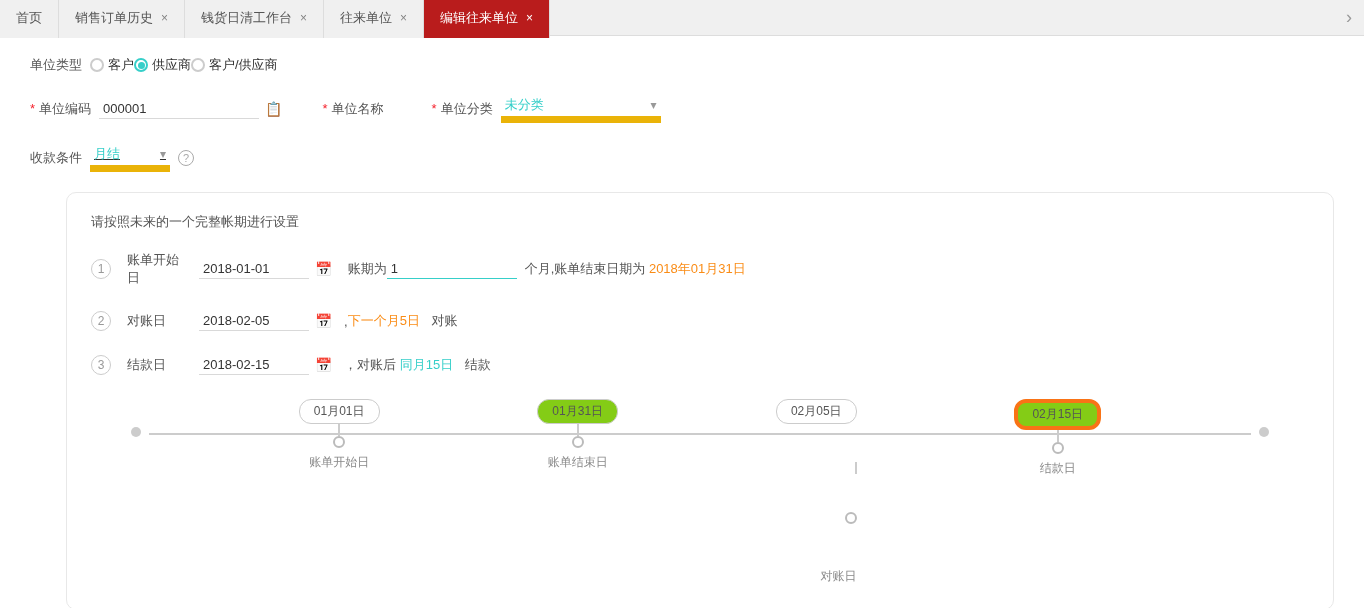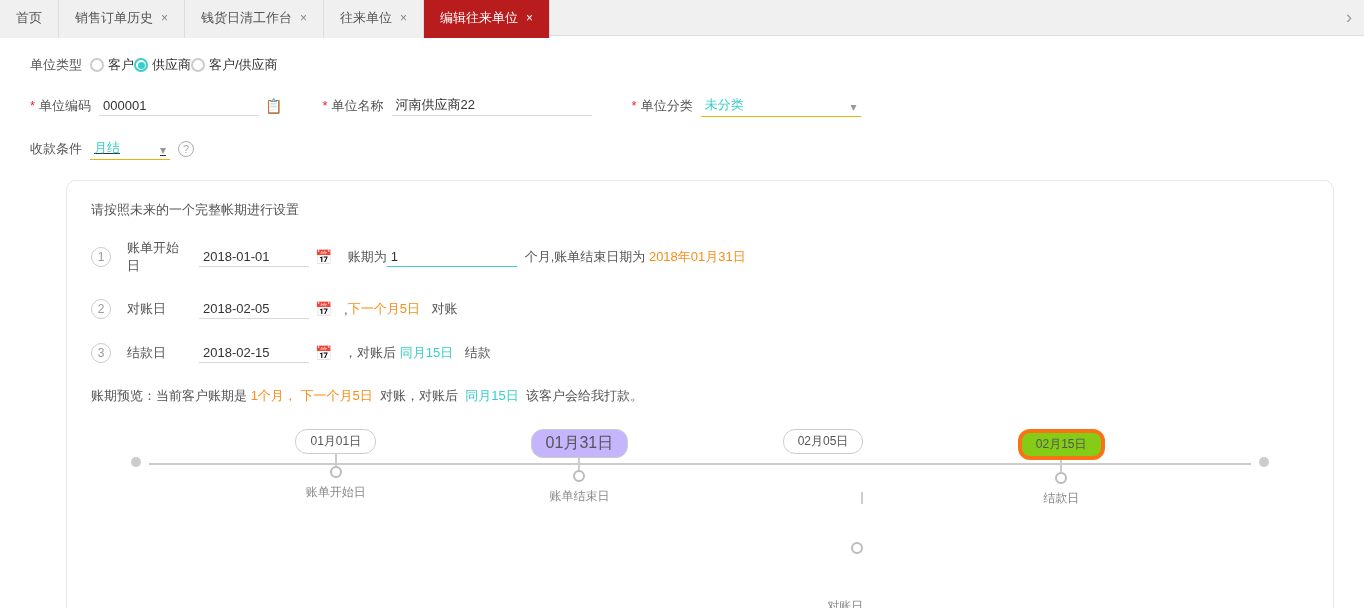--- a/index.html
+++ b/index.html
@@ -120,22 +120,22 @@
     .cal-icon {
       margin-left: 6px;
       color: #999;
       cursor: pointer;
       font-size: 14px;
     }
 
     
     .dropdown-wrap {
       display: flex;
-      align-items: flex-end;
-      border-bottom: 1px solid #eab308;
+      align-items: center;
+      border-bottom: 7px solid #eab308;
       padding: 2px 4px;
       min-width: 120px;
       cursor: pointer;
     }
     .dropdown-val {
       color: #36cfc9;
       font-size: 13px;
       flex: 1;
     }
     .dropdown-arrow {
@@ -268,21 +268,20 @@
   <div class="form-row">
     <div class="field-group">
       <span class="required-star">*</span>
       <span class="form-label">单位编码</span>
       <input class="form-input" type="text" value="000001" style="">
       <span class="cal-icon">📋</span>
     </div>
     <div class="field-group">
       <span class="required-star">*</span>
       <span class="form-label">单位名称</span>
-      <input class="form-input" type="text" style="width: 200px;" value="河南供应商22">
     </div>
     <div class="field-group">
       <span class="required-star">*</span>
       <span class="form-label">单位分类</span>
       <div class="dropdown-wrap" style="min-width:160px;">
         <span class="dropdown-val">未分类</span>
         <span class="dropdown-arrow">▾</span>
       </div>
     </div>
   </div>
@@ -323,48 +322,40 @@
     <div class="step-row">
       <div class="step-num">3</div>
       <span class="step-label">结款日</span>
       <input class="form-input" type="text" style="width: 110px;" value="2018-02-15">
       <span class="cal-icon">📅</span>
       <span class="step-suffix">&nbsp;，对账后</span>
       <span class="highlight-teal">&nbsp;同月15日</span>
       <span class="step-suffix">&nbsp;结款</span>
     </div>
 
-    <div class="preview-row">
-      <span>账期预览：当前客户账期是</span>
-      <span class="highlight-orange">1个月，</span>
-      <span class="highlight-orange">下一个月5日</span>
-      <span>&nbsp;对账，对账后</span>
-      <span class="highlight-teal">&nbsp;同月15日</span>
-      <span>&nbsp;该客户会给我打款。</span>
-    </div>
 
     <div style="position:relative; padding: 0 40px; margin-top: 8px;">
 
       <div style="position:absolute; top:34px; left:58px; right:58px; height:2px; background:#ccc; z-index:0;"></div>
 
       <div style="display:flex; justify-content:space-between; align-items:flex-start; position:relative; z-index:1;">
 
         <div style="display:flex;flex-direction:column;align-items:center;margin-top:28px;">
           <div style="width:10px;height:10px;border-radius:50%;background:#ccc;"></div>
         </div>
 
         <div style="display:flex;flex-direction:column;align-items:center;">
           <div style="border:1px solid #ccc;border-radius:12px;padding:3px 14px;font-size:12px;color:#555;background:#fff;white-space:nowrap;">01月01日</div>
           <div style="width:2px;height:12px;background:#ccc;"></div>
           <div style="width:12px;height:12px;border-radius:50%;background:#fff;border:2px solid #bbb;"></div>
           <div style="font-size:12px;color:#888;margin-top:6px;white-space:nowrap;">账单开始日</div>
         </div>
 
         <div style="display:flex;flex-direction:column;align-items:center;">
-          <div style="border:1px solid #ccc;border-radius:12px;padding:3px 14px;font-size:16px;color:#555;background:#c4b5fd;white-space:nowrap;">01月31日</div>
+          <div style="border:1px solid #ccc;border-radius:12px;padding:3px 14px;font-size:12px;color:#555;background:#84cc16;white-space:nowrap;">01月31日</div>
           <div style="width:2px;height:12px;background:#ccc;"></div>
           <div style="width:12px;height:12px;border-radius:50%;background:#fff;border:2px solid #bbb;"></div>
           <div style="font-size:12px;color:#888;margin-top:6px;white-space:nowrap;">账单结束日</div>
         </div>
 
         <div style="display:flex;flex-direction:column;align-items:flex-end;gap:38px;">
           <div style="border:1px solid #ccc;border-radius:12px;padding:3px 14px;font-size:12px;color:#555;background:#fff;white-space:nowrap;">02月05日</div>
           <div style="width:2px;height:12px;background:#ccc;"></div>
           <div style="width:12px;height:12px;border-radius:50%;background:#fff;border:2px solid #bbb;"></div>
           <div style="font-size:12px;color:#888;margin-top:6px;white-space:nowrap;">对账日</div>

